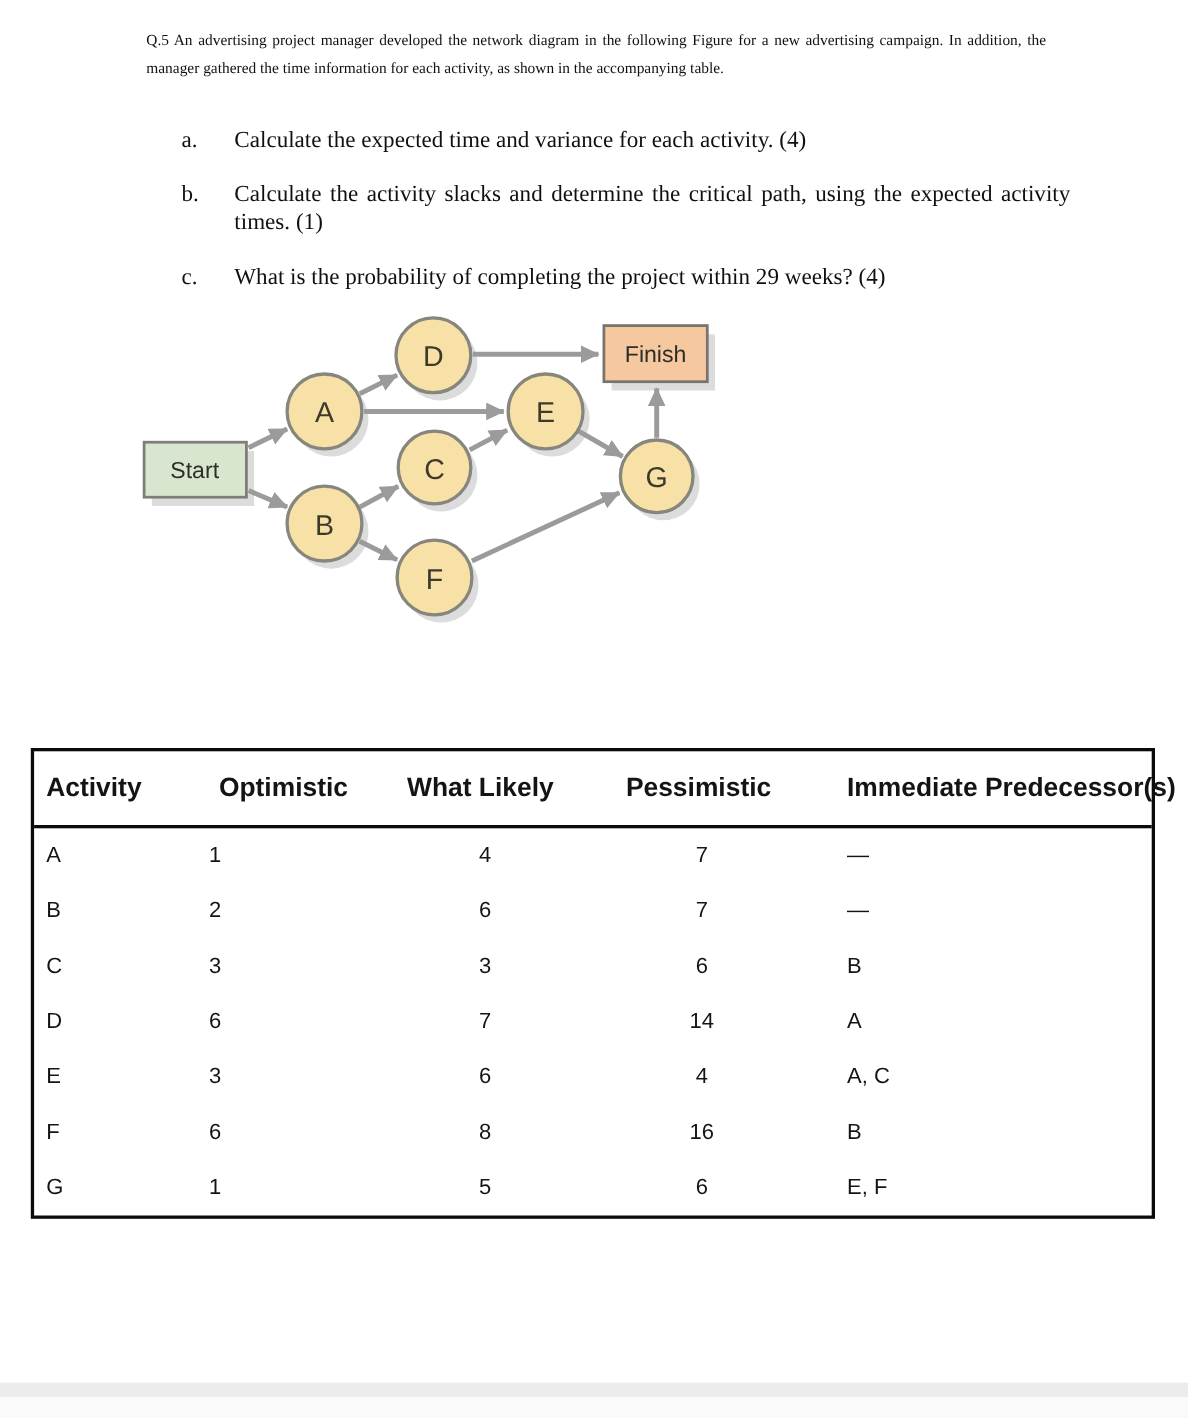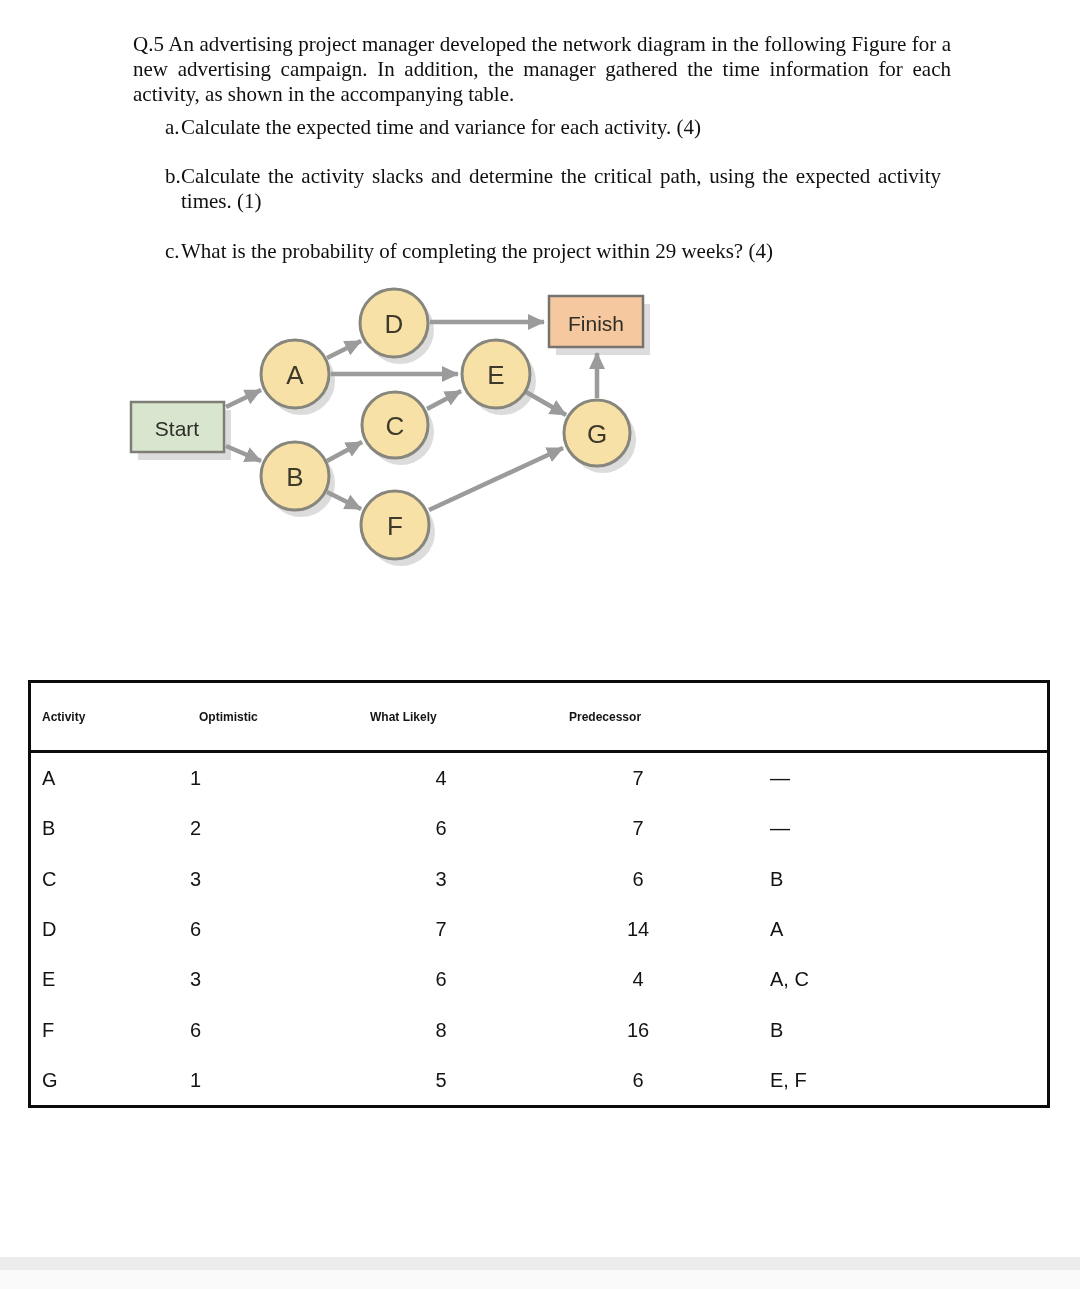--- a/index.html
+++ b/index.html
@@ -5,28 +5,28 @@
   html,body { margin:0; padding:0; }
   body {
     width:1080px; height:1289px; position:relative;
     background:#ffffff; overflow:hidden;
     font-family:"Liberation Serif", serif; color:#141414;
   }
 
   
   .question-par {
     position:absolute; left:133px; top:11px; width:818px;
-    font-size:21px; line-height:25px; text-align:justify; color:#101010;
+    font-size:14px; line-height:25px; text-align:justify; color:#101010;
   }
   .q-item {
     position:absolute; left:165px; width:792px;
     font-size:21px; line-height:25px; color:#101010;
   }
   .q-item .marker { position:absolute; left:0; top:0; }
-  .q-item .itext  { display:block; margin-left:16px; width:760px; text-align:justify; }
+  .q-item .itext  { display:block; margin-left:48px; width:760px; text-align:justify; }
   #item-a { top:115px; }
   #item-b { top:164px; }
   #item-c { top:239px; }
 
   
   .diagram-wrap { position:absolute; left:100px; top:280px; width:580px; height:320px; }
   .diagram-wrap svg { width:100%; height:100%; display:block; }
   .node-circle { fill:#f8e1a6; stroke:#86867d; stroke-width:3; }
   .node-shadow { fill:#dcdcdc; }
   .rect-start  { fill:#d8e6cf; stroke:#7e7e76; stroke-width:2.5; }
@@ -44,21 +44,21 @@
   
   .acttable {
     position:absolute; left:28px; top:680px; width:1022px; height:428px;
     border:3px solid #0b0b0b; box-sizing:border-box;
     font-family:"Liberation Sans", sans-serif; color:#141414;
     background:#ffffff;
   }
   .thead { position:relative; height:67px; border-bottom:3px solid #0b0b0b; }
   .thead span {
     position:absolute; top:50%; transform:translateY(-50%);
-    font-weight:bold; font-size:12px; white-space:nowrap;
+    font-weight:bold; font-size:24px; white-space:nowrap;
   }
   .h1 { left:11px; }  .h2 { left:168px; } .h3 { left:339px; }
   .h4 { left:538px; } .h5 { left:739px; }
   .tbody { position:absolute; top:70px; left:0; right:0; bottom:0;
            display:flex; flex-direction:column; }
   .trow { flex:1; position:relative; font-size:20px; }
   .trow span { position:absolute; top:50%; transform:translateY(-50%); white-space:nowrap; }
   .c1 { left:11px; }
   .c2 { left:159px; }
   .c3 { left:350px; width:120px; text-align:center; }
@@ -145,21 +145,22 @@
       <text class="nlabel" x="597" y="434">G</text>
     </g>
   </svg>
 </div>
 
 <div class="acttable">
   <div class="thead">
     <span class="h1">Activity</span>
     <span class="h2">Optimistic</span>
     <span class="h3">What Likely</span>
-    <span class="h4">Predecessor</span>
+    <span class="h4">Pessimistic</span>
+    <span class="h5">Immediate Predecessor(s)</span>
   </div>
   <div class="tbody">
     <div class="trow">
       <span class="c1">A</span>
       <span class="c2">1</span>
       <span class="c3">4</span>
       <span class="c4">7</span>
       <span class="c5">—</span>
     </div>
     <div class="trow">

